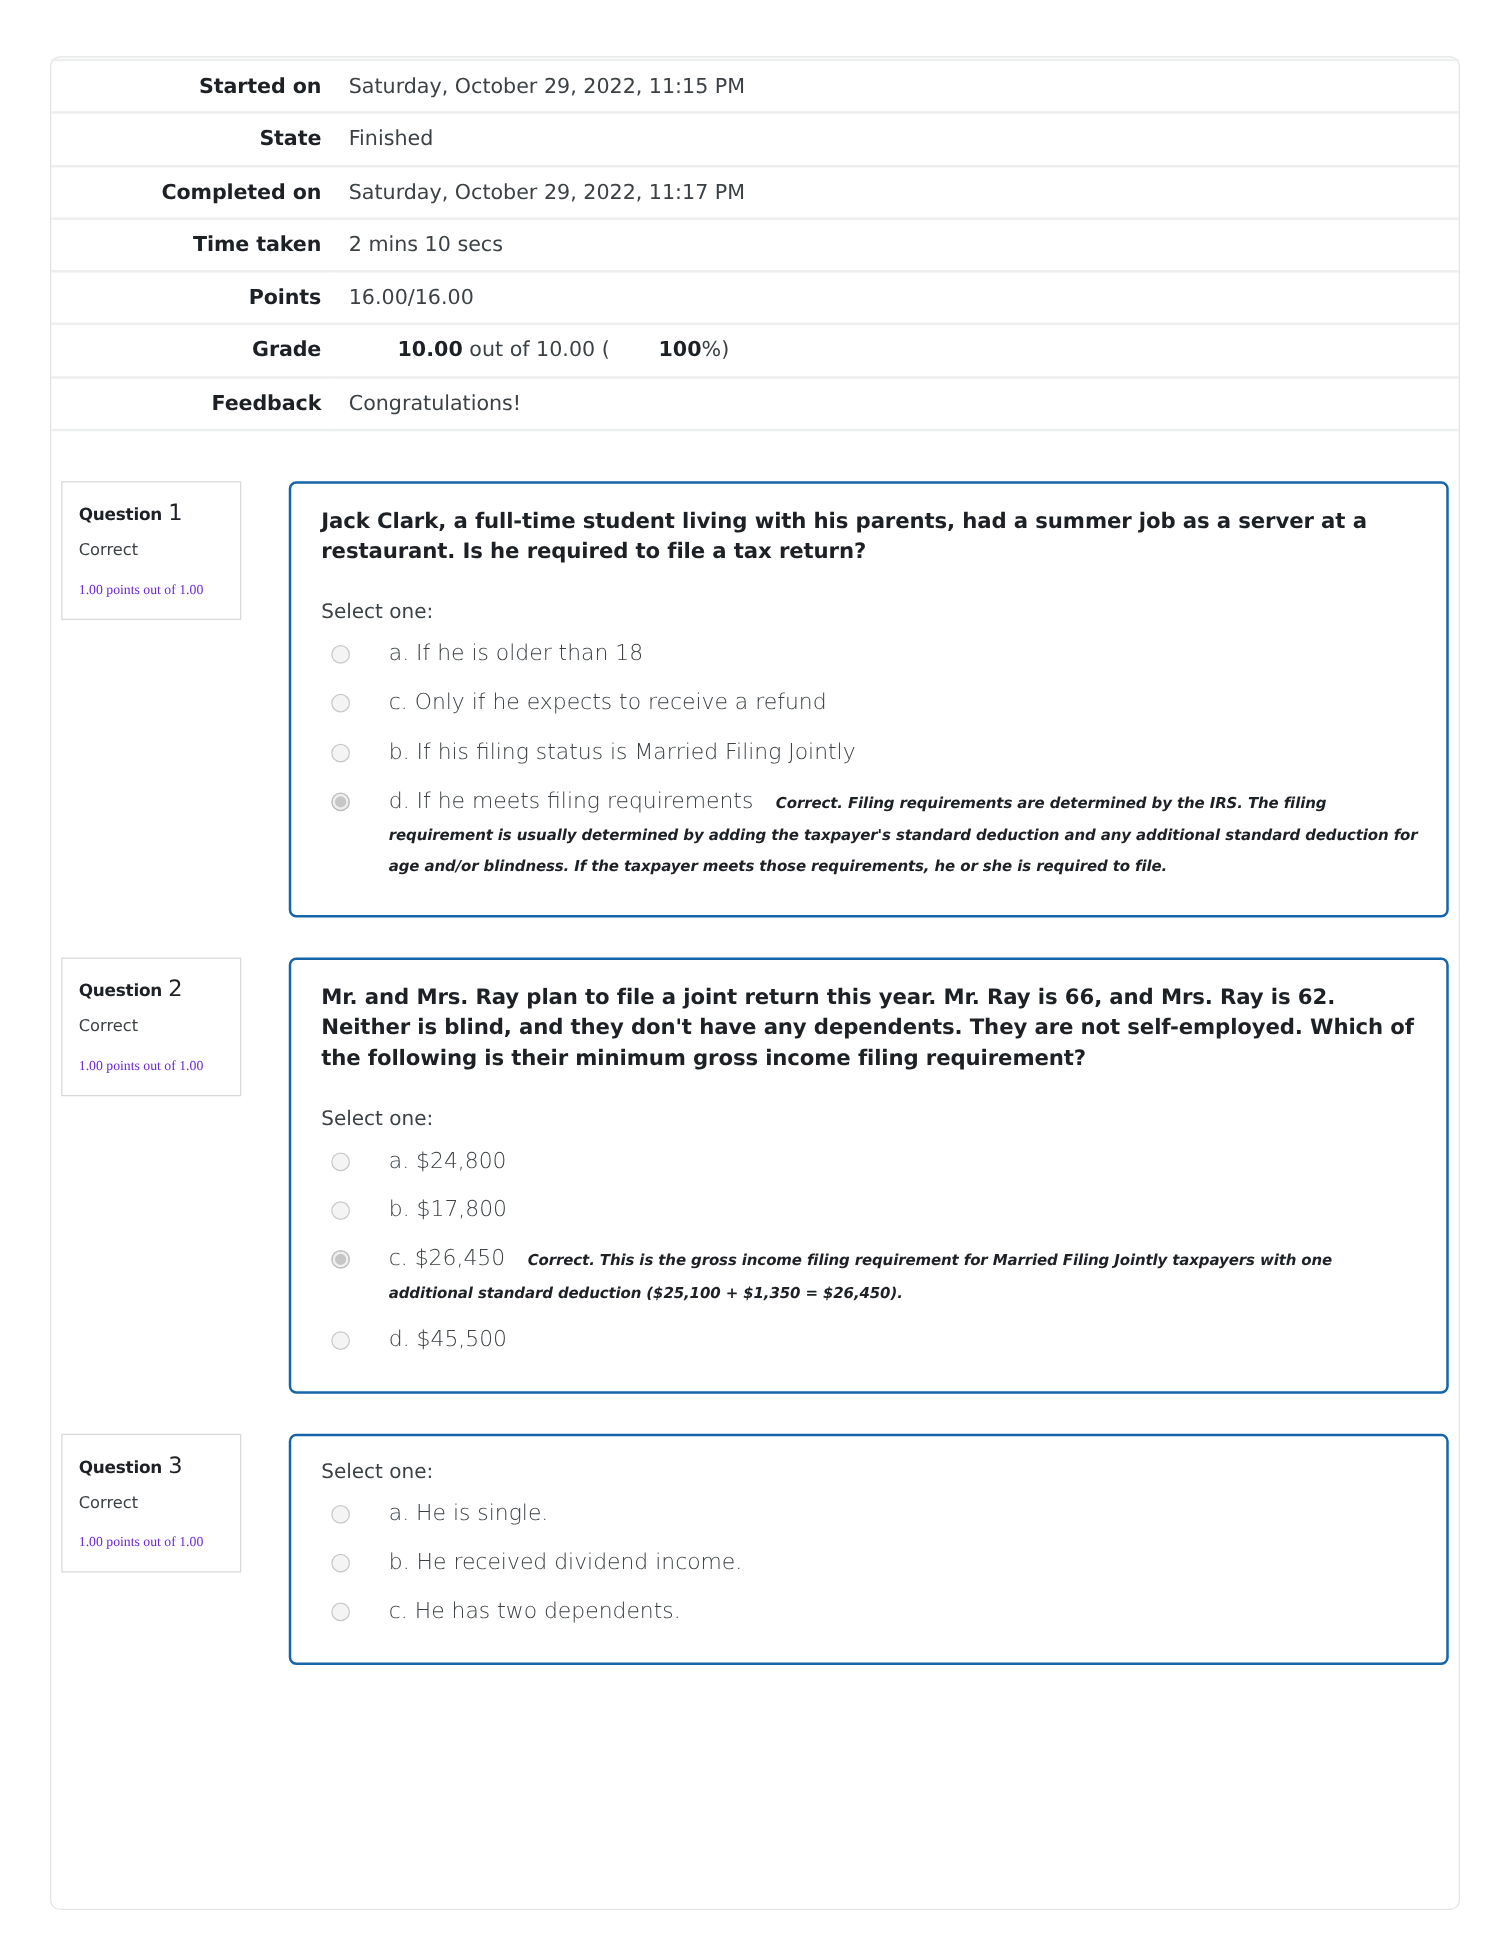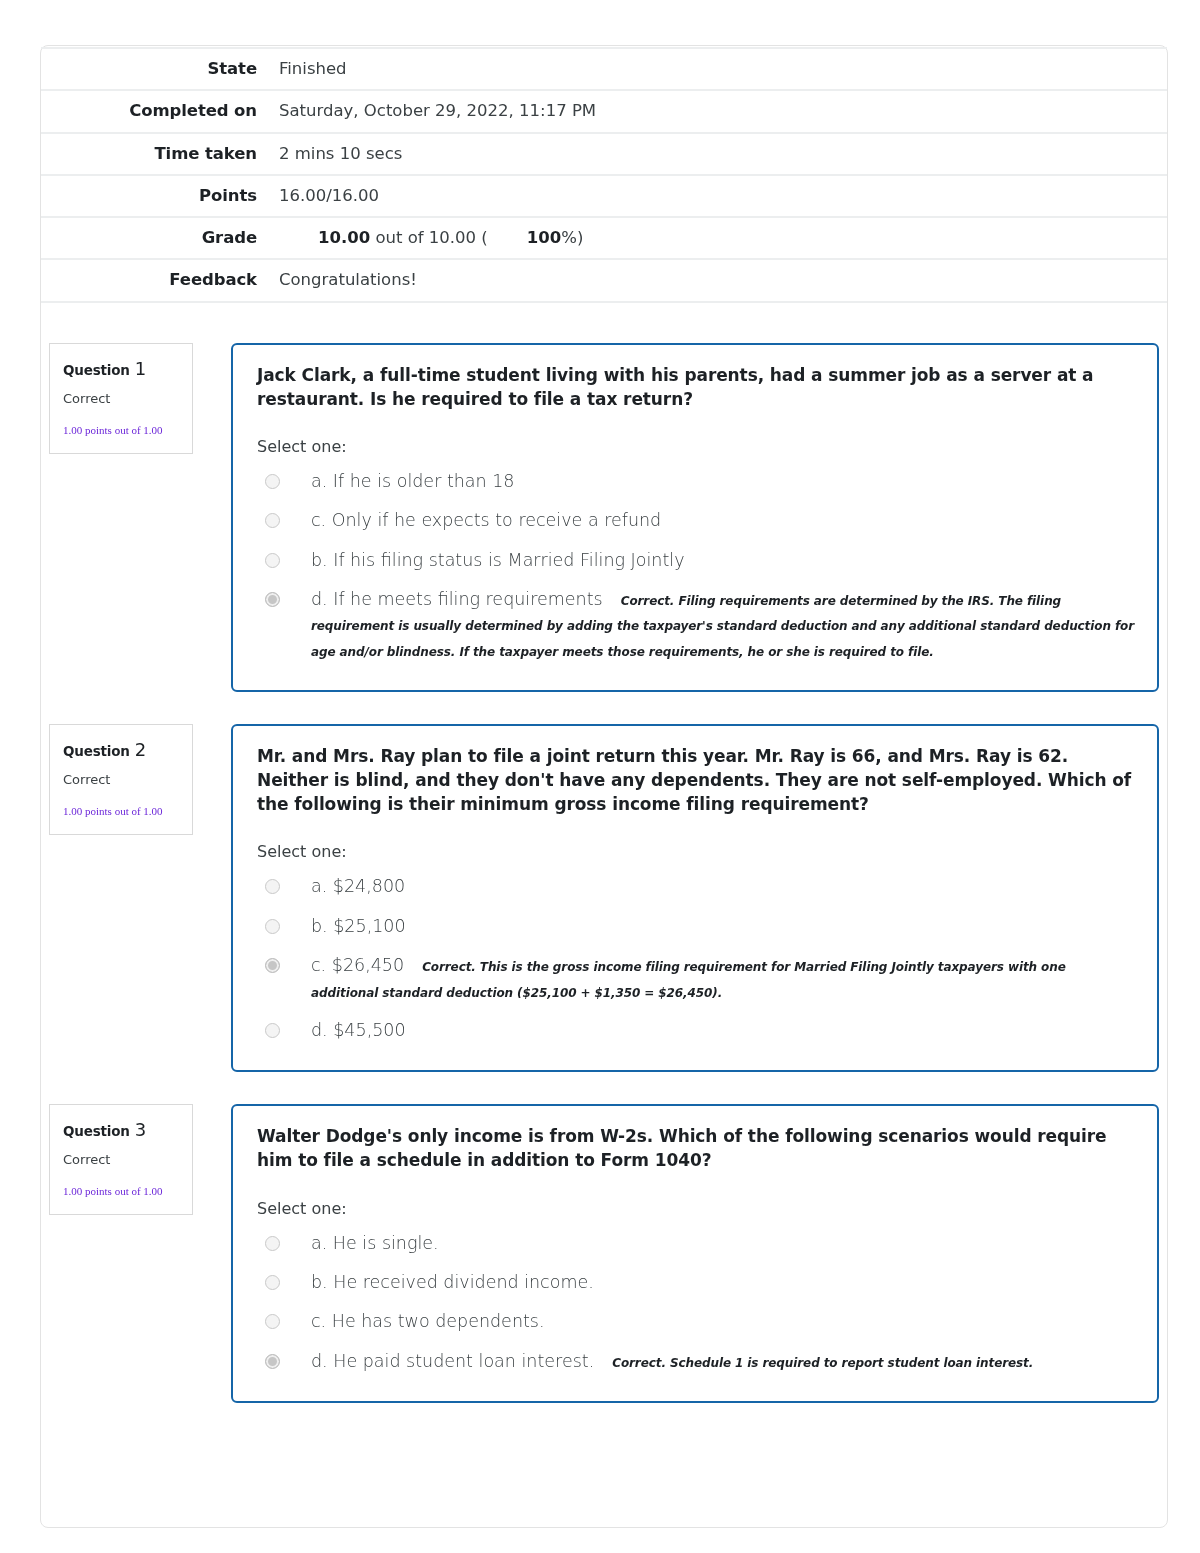--- a/index.html
+++ b/index.html
@@ -159,20 +159,24 @@
   .answer.checked .atext { padding-right: 0; }
 </style>
 </head>
 <body>
 
 <div class="page">
 
   <table class="summary">
     <tbody id="summary-body">
         <tr>
+          <th>Started on</th>
+          <td>Saturday, October 29, 2022, 11:15 PM</td>
+        </tr>
+        <tr>
           <th>State</th>
           <td>Finished</td>
         </tr>
         <tr>
           <th>Completed on</th>
           <td>Saturday, October 29, 2022, 11:17 PM</td>
         </tr>
         <tr>
           <th>Time taken</th>
           <td>2 mins 10 secs</td>
@@ -214,38 +218,36 @@
         <div class="qinfo">
           <div class="qnum"><span>Question</span><span class="n">2</span></div>
           <div class="qstate">Correct</div>
           <div class="qmark">1.00 points out of 1.00</div>
         </div>
         <div class="qbody">
           <p class="qtext">Mr. and Mrs. Ray plan to file a joint return this year. Mr. Ray is 66, and Mrs. Ray is 62. Neither is blind, and they don't have any dependents. They are not self-employed. Which of the following is their minimum gross income filing requirement?</p>
           <p class="select-one">Select one:</p>
           <ul class="answers">
             <li class="answer"><span class="radio"></span><span class="atext">a. $24,800</span></li>
-            <li class="answer"><span class="radio"></span><span class="atext">b. $25,100</span></li>
+            <li class="answer"><span class="radio"></span><span class="atext">b. $17,800</span></li>
             <li class="answer checked"><span class="radio"></span><span class="atext">c. $26,450</span><span class="fb">Correct. This is the gross income filing requirement for Married Filing Jointly taxpayers with one additional standard deduction ($25,100 + $1,350 = $26,450).</span></li>
             <li class="answer"><span class="radio"></span><span class="atext">d. $45,500</span></li>
           </ul>
         </div>
       </div>
       <div class="qblock" style="margin: 32px 8px 0px;">
         <div class="qinfo">
           <div class="qnum"><span>Question</span><span class="n">3</span></div>
           <div class="qstate">Correct</div>
           <div class="qmark">1.00 points out of 1.00</div>
         </div>
         <div class="qbody">
-          <p class="qtext">Walter Dodge's only income is from W-2s. Which of the following scenarios would require him to file a schedule in addition to Form 1040?</p>
           <p class="select-one">Select one:</p>
           <ul class="answers">
             <li class="answer"><span class="radio"></span><span class="atext">a. He is single.</span></li>
             <li class="answer"><span class="radio"></span><span class="atext">b. He received dividend income.</span></li>
             <li class="answer"><span class="radio"></span><span class="atext">c. He has two dependents.</span></li>
-            <li class="answer checked"><span class="radio"></span><span class="atext">d. He paid student loan interest.</span><span class="fb">Correct. Schedule 1 is required to report student loan interest.</span></li>
           </ul>
         </div>
       </div>
     </div>
 
 </div>
 
 </body></html>

